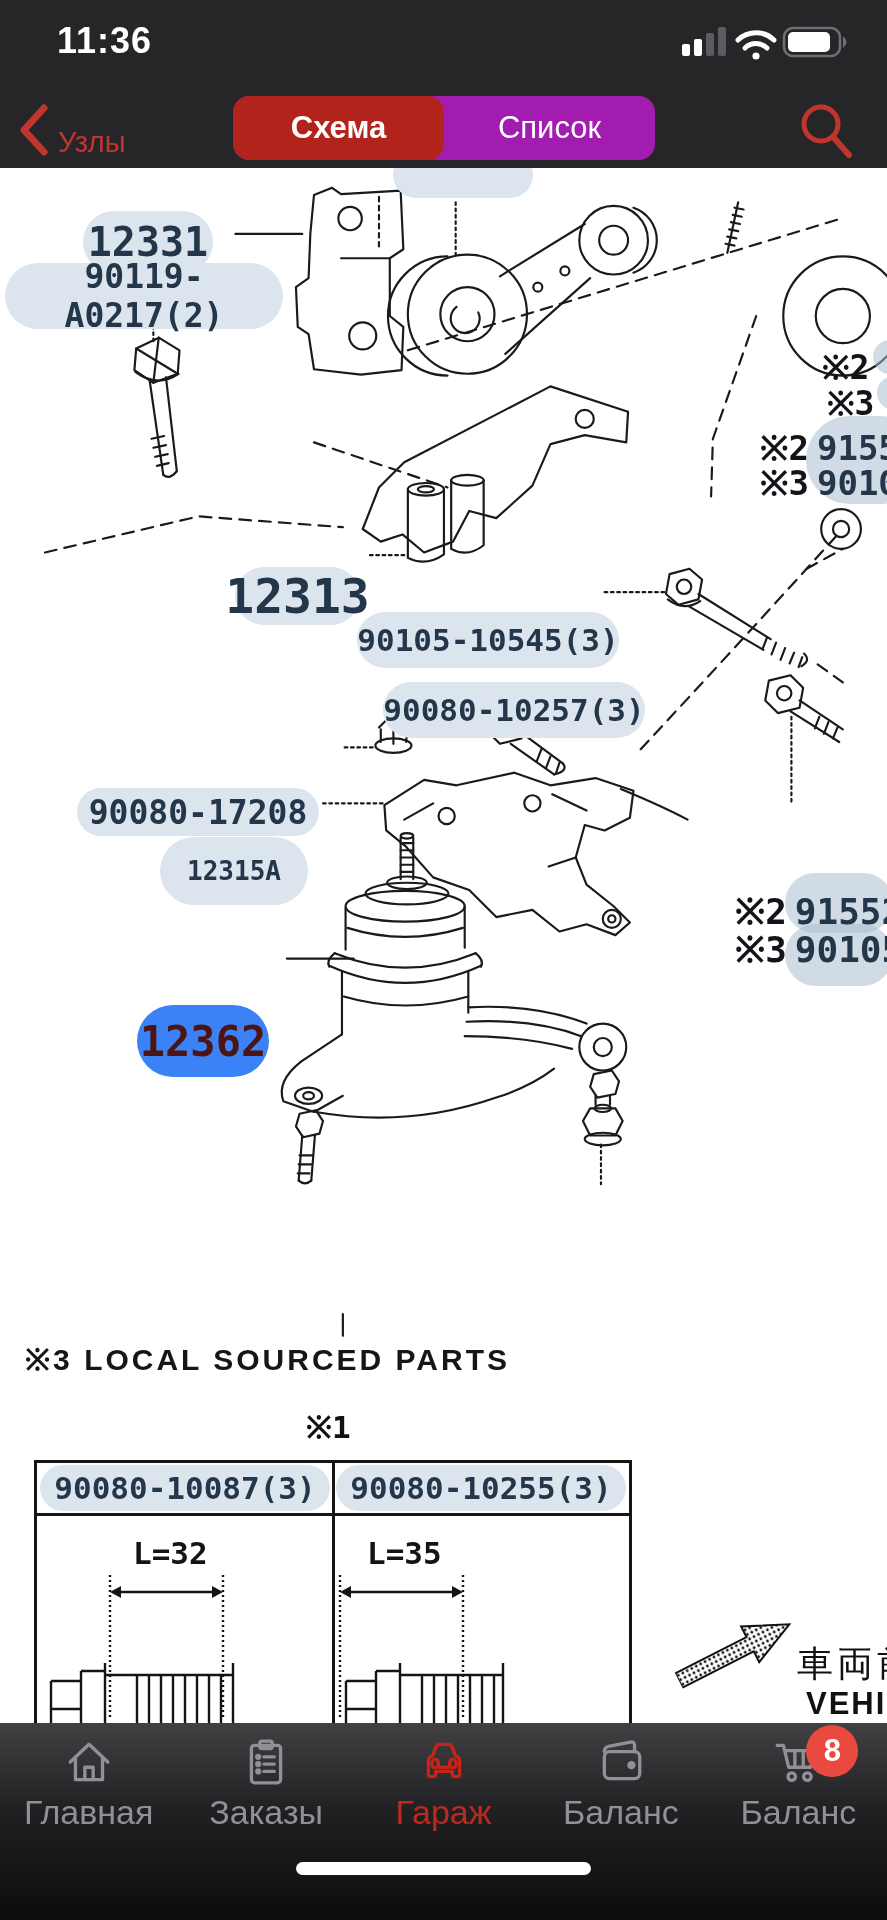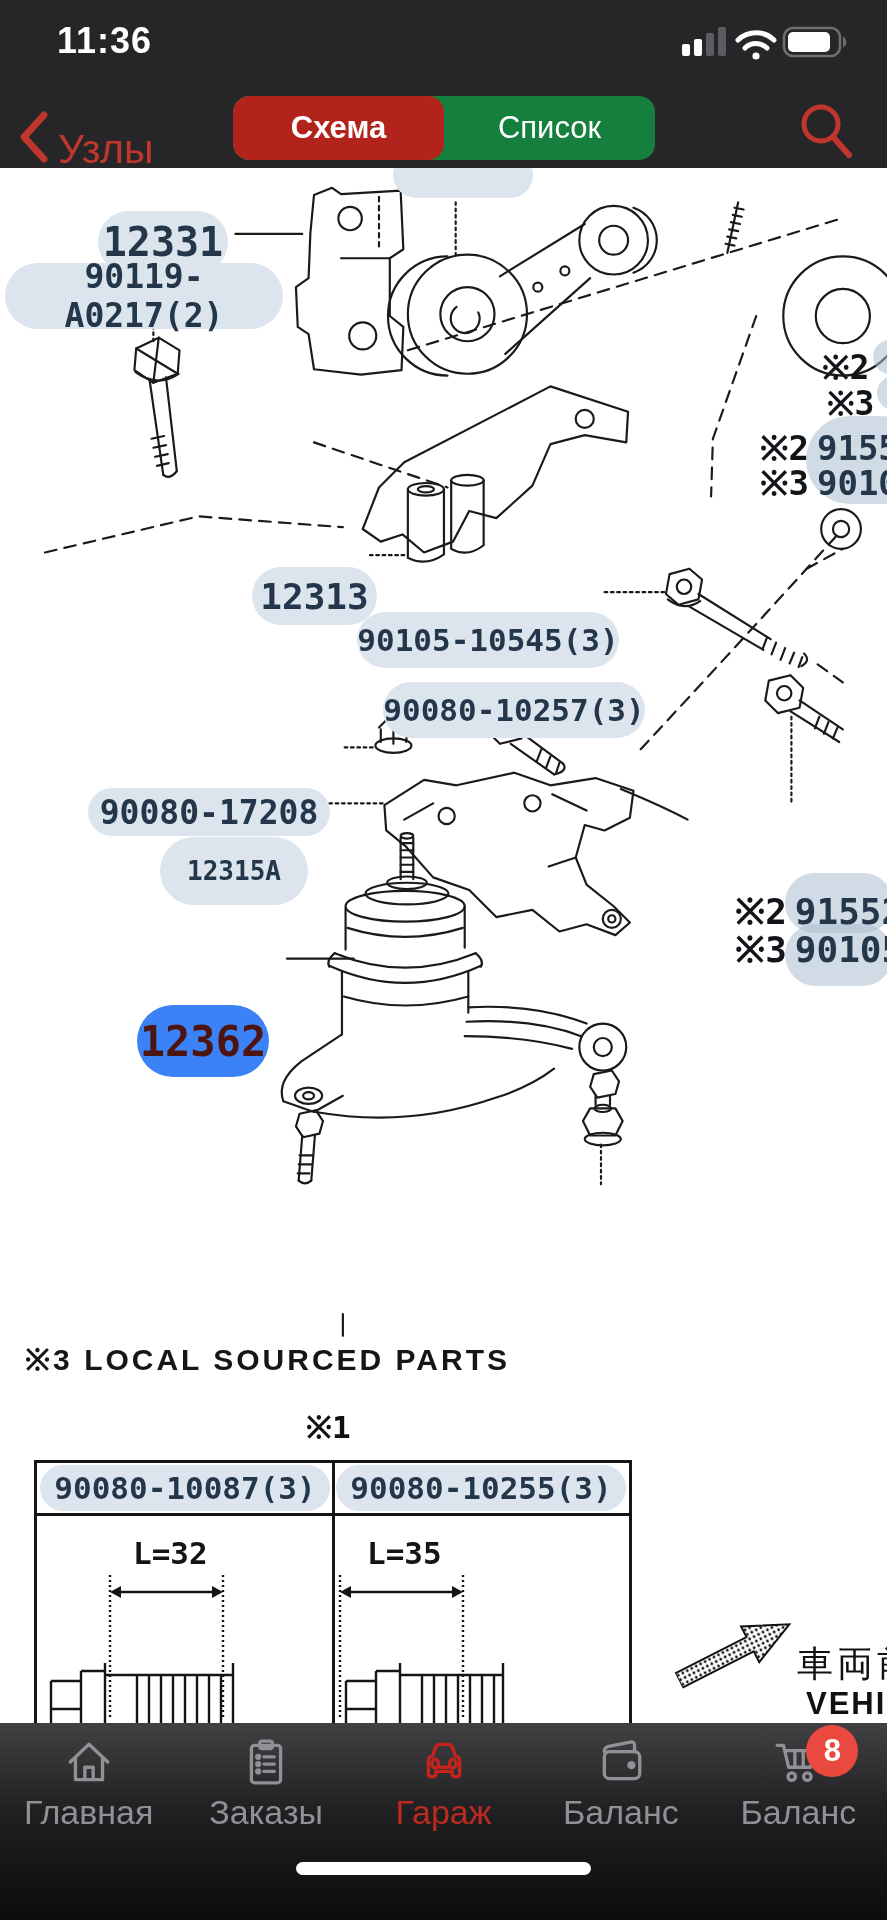--- a/index.html
+++ b/index.html
@@ -3,22 +3,22 @@
 <meta charset="utf-8">
 <style>
   html,body{margin:0;padding:0;background:#000;}
   #screen{position:relative;width:887px;height:1920px;background:#fff;overflow:hidden;
     font-family:"Liberation Sans",sans-serif;padding-left:40px;}
   
   .topbar{position:absolute;top:0;left:0;width:887px;height:168px;background:#262628;z-index:30;}
   .time{position:absolute;left:57px;top:20px;color:#fff;font-size:36px;font-weight:bold;letter-spacing:1px;}
   .status-icons{position:absolute;left:682px;top:18px;}
   .back{position:absolute;left:16px;top:100px;display:flex;align-items:center;gap:8px;cursor:pointer;}
-  .back-label{color:#bf362c;font-size:41px;margin-top:26px;}
-  .segmented{position:absolute;left:233px;top:96px;width:422px;height:64px;background:#15803d;
+  .back-label{color:#bf362c;font-size:29px;margin-top:26px;}
+  .segmented{position:absolute;left:233px;top:96px;width:422px;height:64px;background:#a21caf;
     border-radius:16px;display:flex;overflow:hidden;}
   .seg{flex:1;display:flex;align-items:center;justify-content:center;color:#fff;font-size:31px;cursor:pointer;}
   .seg.active{background:#b2231c;border-radius:16px;font-weight:bold;}
   .search-btn{position:absolute;left:795px;top:100px;width:62px;height:62px;cursor:pointer;}
   
   .content{position:absolute;top:168px;left:0;width:887px;height:1555px;background:#fff;overflow:hidden;}
   .art{position:absolute;left:0;top:0;z-index:1;}
   .art path,.art line,.art circle,.art ellipse,.art polygon,.art polyline
     {fill:none;stroke:#1a1a1a;stroke-width:2.4;stroke-linecap:round;stroke-linejoin:round;}
   .badge{position:absolute;z-index:3;background:#dce4ed;border-radius:999px;display:flex;align-items:center;
@@ -231,26 +231,26 @@
         <ellipse cx="620" cy="1210" rx="9" ry="4"></ellipse>
 
       <path d="M284 1216 L302 1212 L310 1224 L306 1238 L288 1242 L280 1230 Z"></path>
       <path d="M287 1240 L283 1290 M301 1240 L297 1290"></path>
       <path d="M284 1262 h14 M283 1272 h14 M282 1282 h13"></path>
       <path d="M283 1290 Q290 1296 297 1290"></path>
     </svg>
 
     <div class="badge" style="left:393px;top:-16px;width:140px;height:46px;"></div>
 
-    <div class="badge" style="left:83px;top:43px;width:130px;height:62px;font-size:40px;margin-left:15px;">12331</div>
+    <div class="badge" style="left:83px;top:43px;width:130px;height:62px;font-size:40px;">12331</div>
     <div class="badge" style="left:5px;top:95px;width:278px;height:66px;font-size:33px;text-align:center;">90119-A0217(2)</div>
-    <div class="badge" style="left:235px;top:399px;width:125px;height:58px;font-size:36px;margin-left:17px;">12313</div>
+    <div class="badge" style="left:235px;top:399px;width:125px;height:58px;font-size:48px;">12313</div>
     <div class="badge" style="left:357px;top:444px;width:262px;height:56px;font-size:31px;">90105-10545(3)</div>
     <div class="badge" style="left:383px;top:514px;width:262px;height:56px;font-size:31px;">90080-10257(3)</div>
-    <div class="badge" style="left:88px;top:620px;width:242px;height:48px;font-size:33px;">90080-17208</div>
+    <div class="badge" style="left:77px;top:620px;width:242px;height:48px;font-size:33px;">90080-17208</div>
     <div class="badge" style="left:160px;top:669px;width:148px;height:68px;font-size:26px;">12315A</div>
     <div class="badge red" style="left:137px;top:837px;width:132px;height:72px;font-size:42px;">12362</div>
 
     <div class="blob" style="left:873px;top:172px;width:44px;height:34px;"></div>
     <div class="blob" style="left:877px;top:208px;width:44px;height:34px;"></div>
     <div class="sideref" style="left:822px;top:176px;font-size:33px;">
       <span class="pre">※2</span>
       <span class="num"></span>
     </div>
     <div class="sideref" style="left:827px;top:212px;font-size:33px;">

